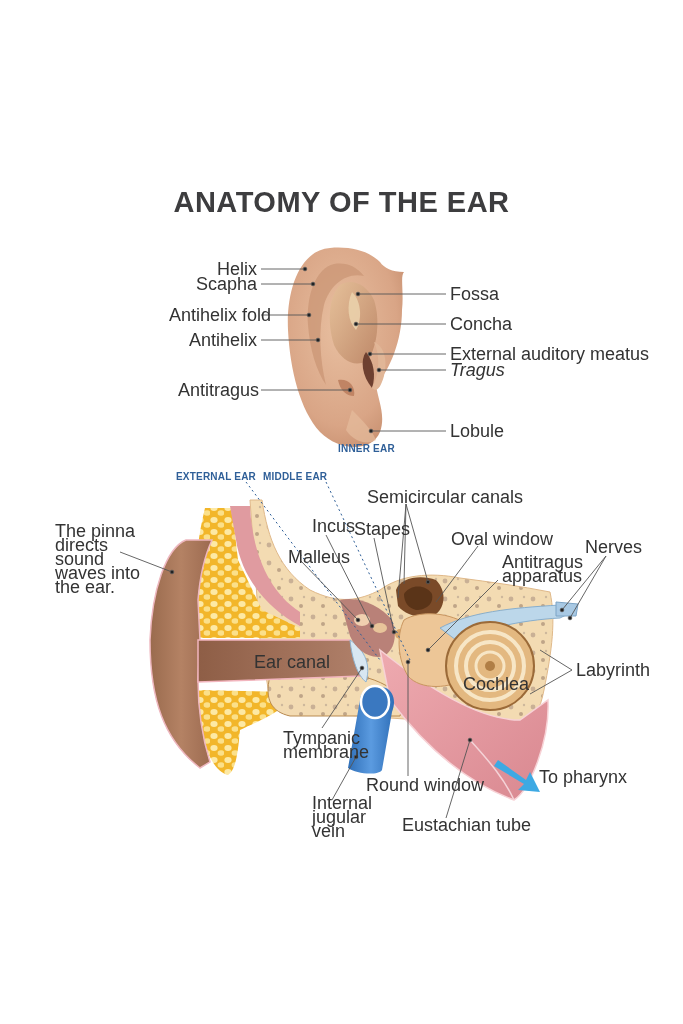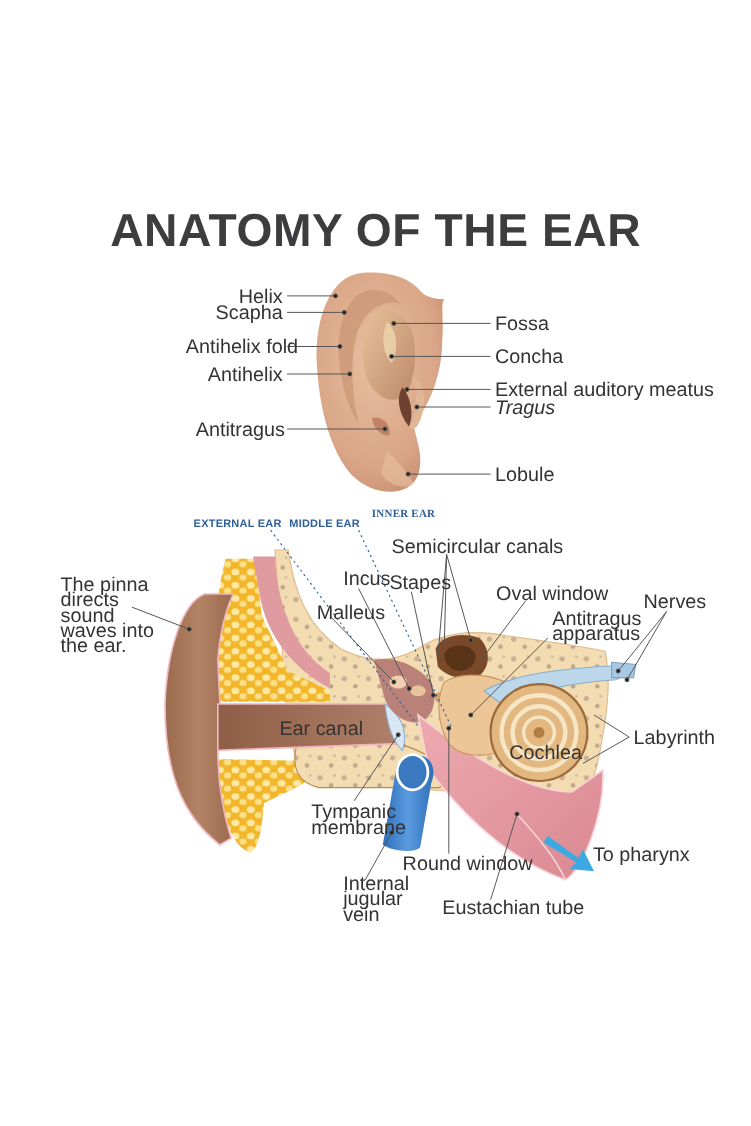--- a/index.html
+++ b/index.html
@@ -1,19 +1,19 @@
 <!DOCTYPE html>
 <html><head>
 <meta charset="utf-8">
 <style>
   html, body { margin: 0; padding: 0; background: #ffffff; }
   body { width: 683px; height: 1024px; position: relative; overflow: hidden;
          font-family: "Liberation Sans", "DejaVu Sans", sans-serif; color: #333333; }
   .title { position: absolute; left: 0; width: 683px; top: 186px; text-align: center;
-           font-size: 42px; font-weight: bold; color: #3d3d3f; letter-spacing: 0.5px; }
+           font-size: 29px; font-weight: bold; color: #3d3d3f; letter-spacing: 0.5px; }
   svg.art { position: absolute; left: 0; top: 0; }
   .lbl { position: absolute; font-size: 18px; line-height: 14px; color: #333333; white-space: nowrap; }
   .lbl.r { text-align: right; }
   .lbl.multi { white-space: normal; }
   .region { position: absolute; font-size: 10px; font-weight: bold; color: #2f5f98; letter-spacing: 0.2px; }
 </style>
 </head>
 <body>
 
 <div class="title">ANATOMY OF THE EAR</div>
@@ -185,24 +185,24 @@
 <div class="lbl r" style="right:424px; top:383px;">Antitragus</div>
 
 <div class="lbl" style="left:450px; top:287px;">Fossa</div>
 <div class="lbl" style="left:450px; top:317px;">Concha</div>
 <div class="lbl" style="left:450px; top:347px;">External auditory meatus</div>
 <div class="lbl" style="left:450px; top:363px;font-style:italic;">Tragus</div>
 <div class="lbl" style="left:450px; top:424px;">Lobule</div>
 
 <div class="region" style="left:176px; top:471px;">EXTERNAL EAR</div>
 <div class="region" style="left:263px; top:471px;">MIDDLE EAR</div>
-<div class="region" style="left:338px; top:462px;font-family:Liberation Serif, serif;">INNER EAR</div>
+<div class="region" style="left:338px; top:443px;">INNER EAR</div>
 
 <div class="lbl multi" style="left:55px; top:524px; width:86px;">The pinna directs sound waves into the ear.</div>
-<div class="lbl" style="left:356px; top:490px;">Semicircular canals</div>
+<div class="lbl" style="left:367px; top:490px;">Semicircular canals</div>
 <div class="lbl" style="left:312px; top:519px;">Incus</div>
 <div class="lbl" style="left:354px; top:522px;">Stapes</div>
 <div class="lbl" style="left:288px; top:550px;">Malleus</div>
 <div class="lbl" style="left:451px; top:532px;">Oval window</div>
 <div class="lbl multi" style="left:502px; top:555px; width:70px;">Antitragus apparatus</div>
 <div class="lbl" style="left:585px; top:540px;text-align:right;">Nerves</div>
 <div class="lbl" style="left:254px; top:655px;">Ear canal</div>
 <div class="lbl" style="left:463px; top:677px;">Cochlea</div>
 <div class="lbl" style="left:576px; top:663px;">Labyrinth</div>
 <div class="lbl multi" style="left:283px; top:731px; width:70px;">Tympanic membrane</div>

